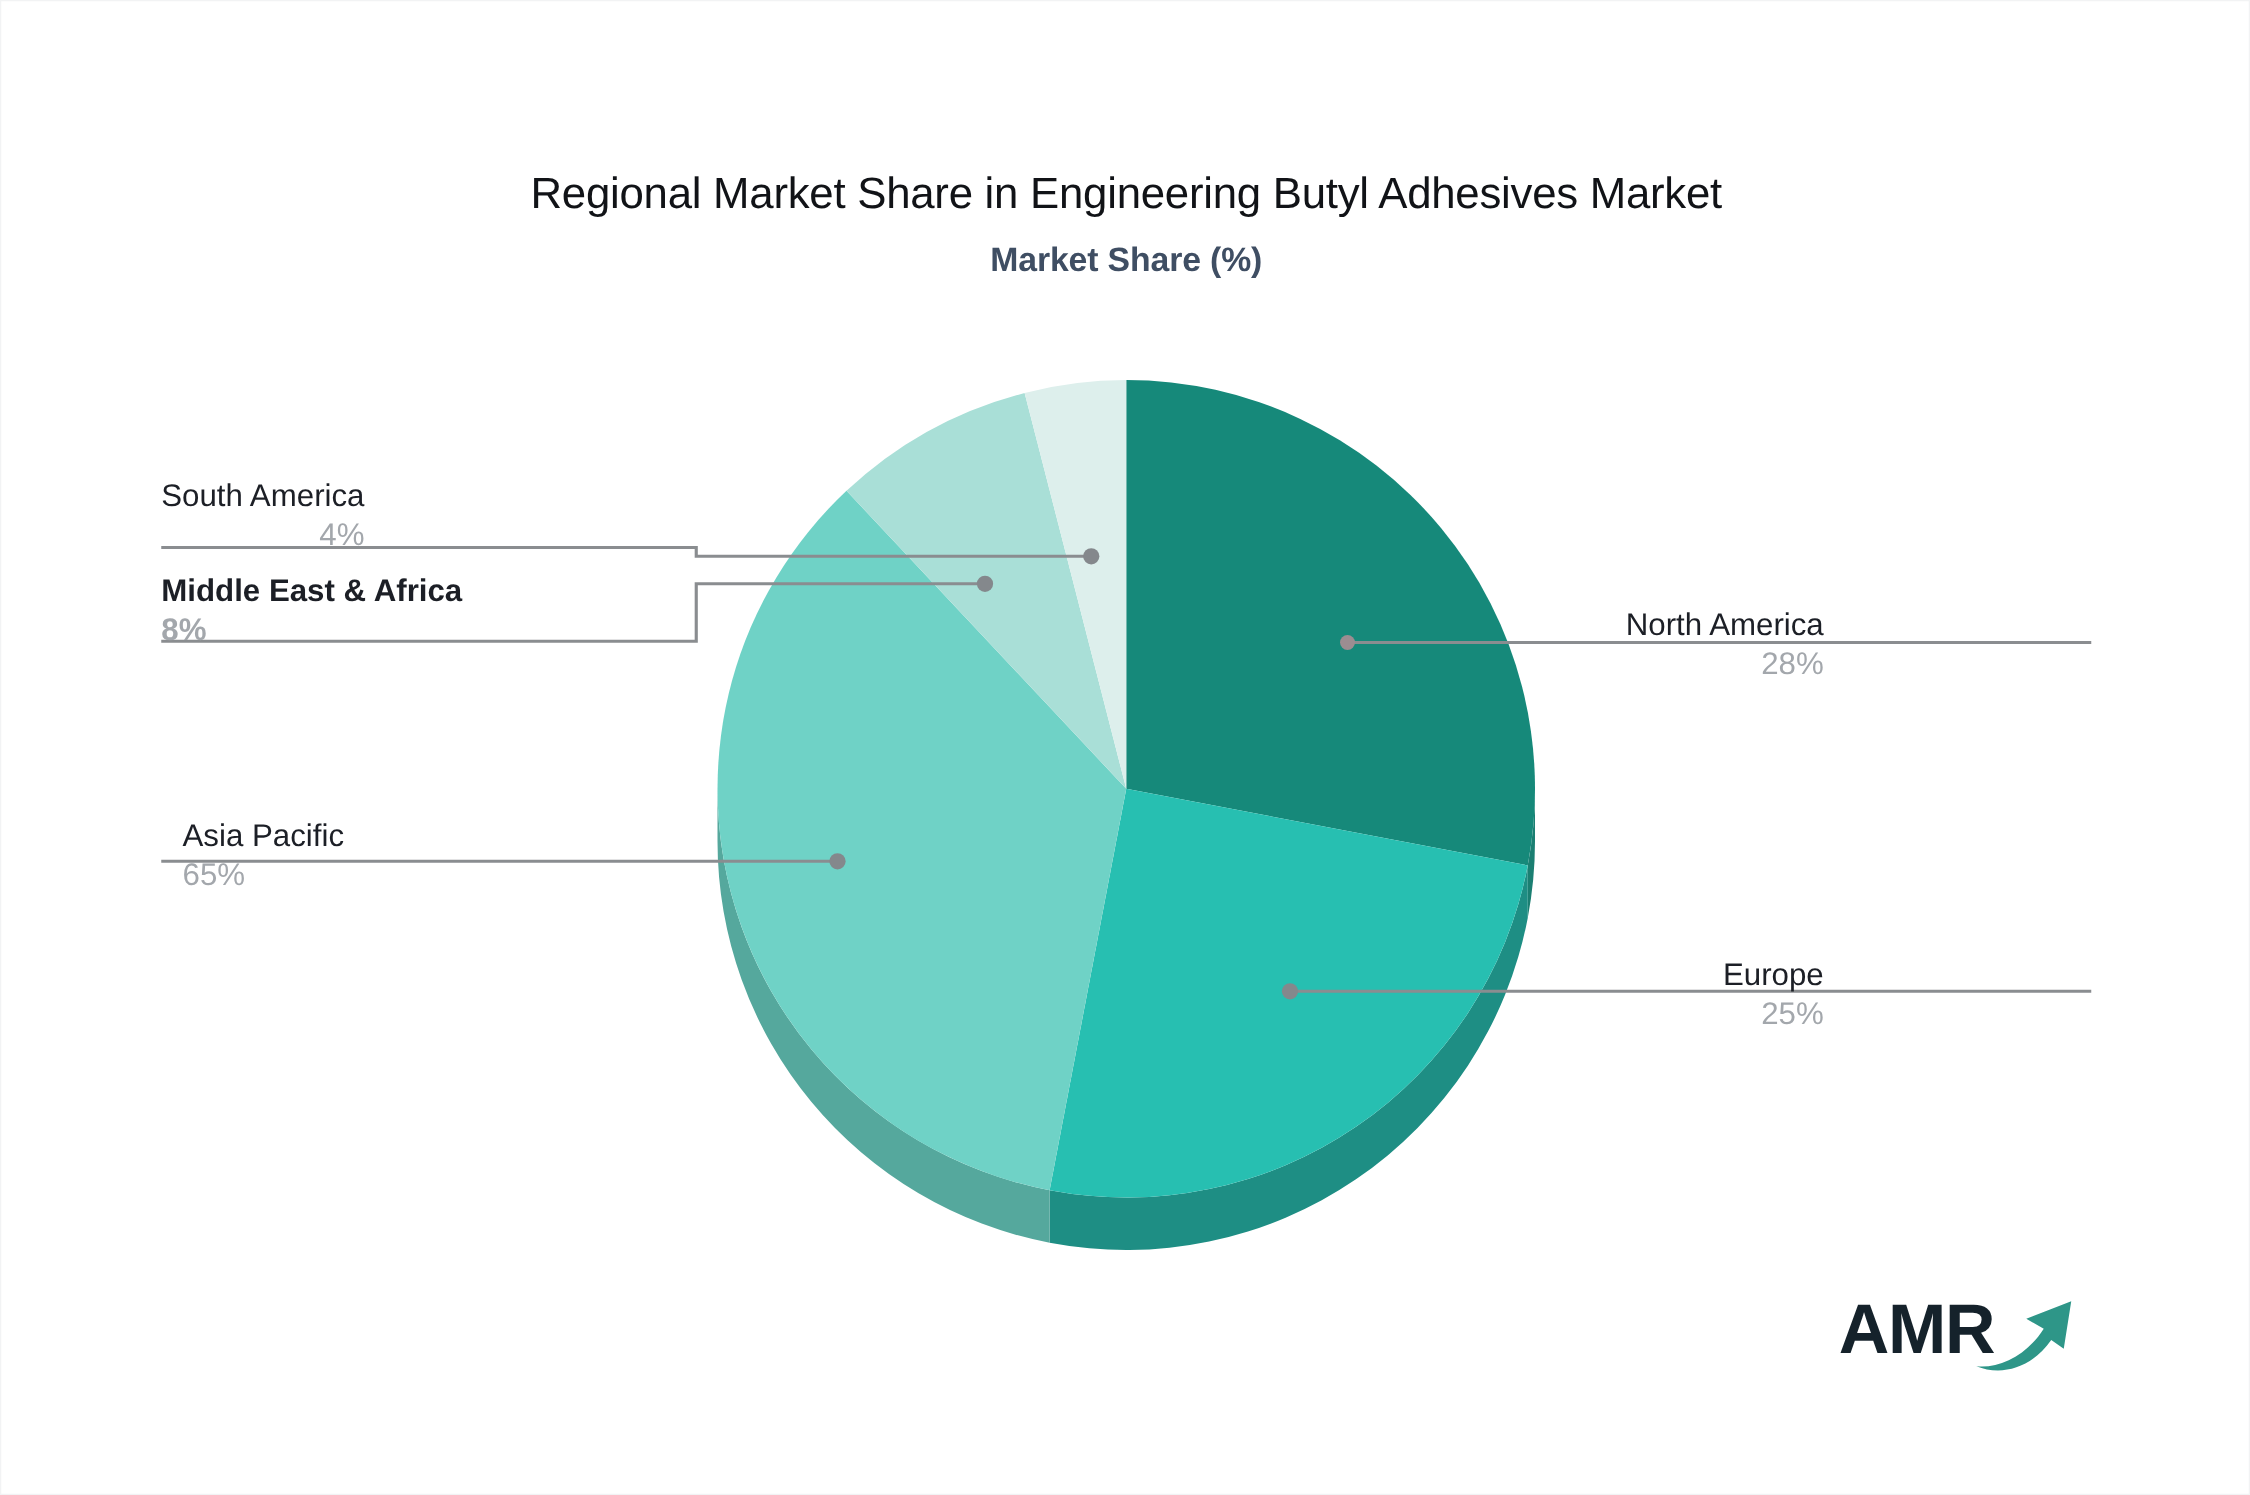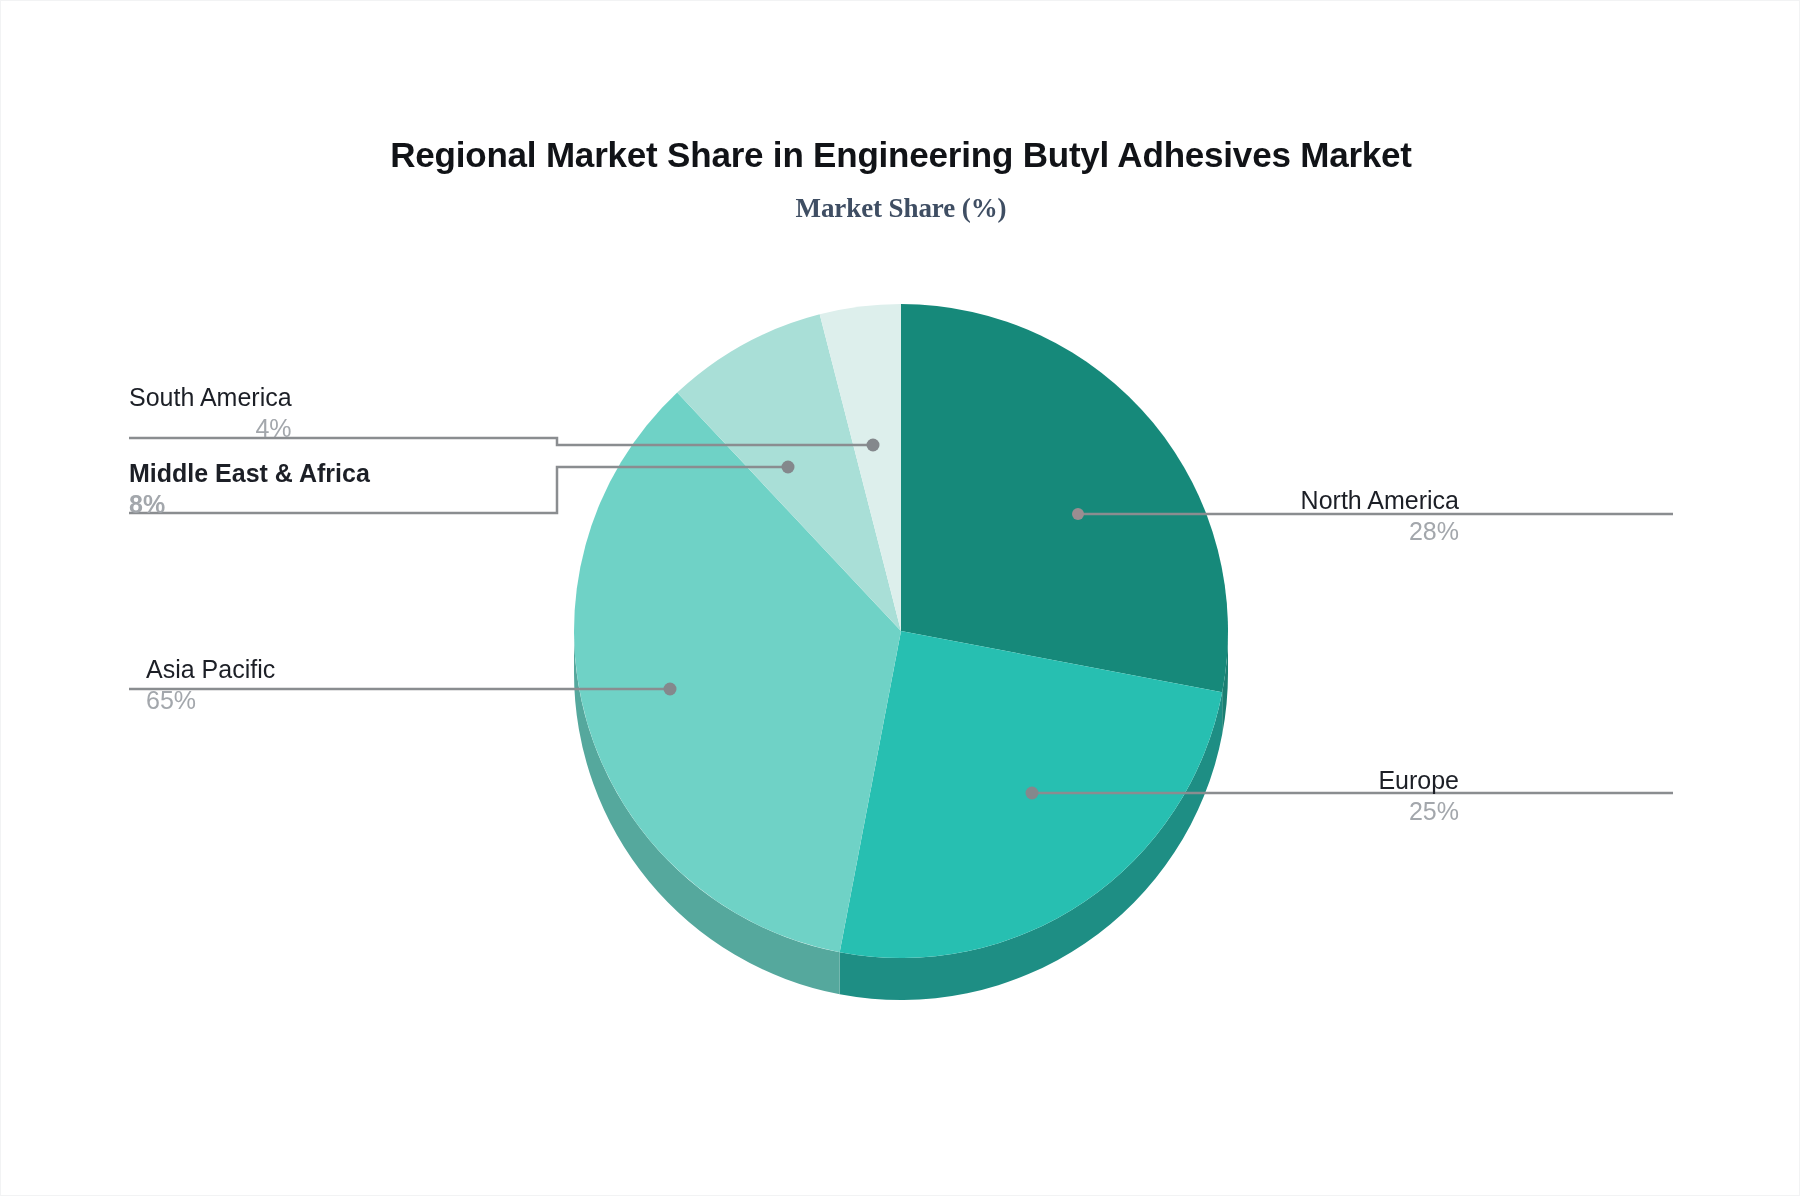--- a/index.html
+++ b/index.html
@@ -23,37 +23,36 @@
   }
 
   
   #chart-title {
     position: absolute;
     top: 134px;
     left: 0;
     width: 1800px;
     text-align: center;
     font-size: 35px;
-    font-weight: bold;
+    font-weight: normal;
     color: #111317;
     letter-spacing: -0.2px;
     white-space: nowrap;
   }
   #chart-subtitle {
     position: absolute;
     top: 192px;
     left: 0;
     width: 1800px;
     text-align: center;
     font-size: 27px;
     font-weight: bold;
     color: #3f4e63;
     letter-spacing: -0.1px;
     white-space: nowrap;
-    font-family: Liberation Serif, serif;
   }
 
   
   #pie-stage {
     position: absolute;
     left: 0;
     top: 0;
     width: 1800px;
     height: 1196px;
   }
@@ -176,14 +175,21 @@
   <div class="callout right-side" id="callout-north-america">
     <span class="cl-name">North America</span>
     <span class="cl-value">28%</span>
   </div>
 
   <div class="callout right-side" id="callout-europe">
     <span class="cl-name">Europe</span>
     <span class="cl-value">25%</span>
   </div>
 
+  <div id="amr-logo">
+    <div id="amr-wordmark">AMR</div>
+    <svg id="amr-arrow" width="84" height="66" viewBox="0 0 84 66">
+      <path fill="#2E9688" d="M4 60 C 22 62, 44 52, 58 30 L 44 22 L 80 8 L 74 46 L 64 39
+               C 48 62, 24 68, 4 60 Z"></path>
+    </svg>
+  </div>
 
 </div>
 
 </body></html>

